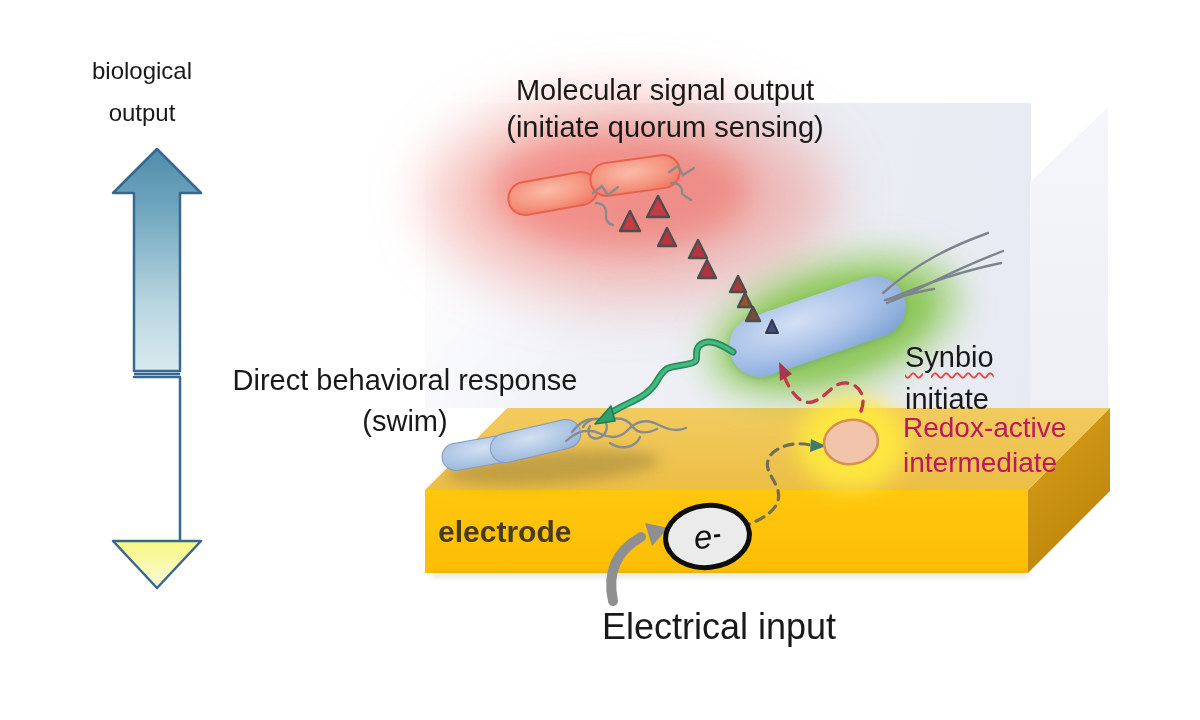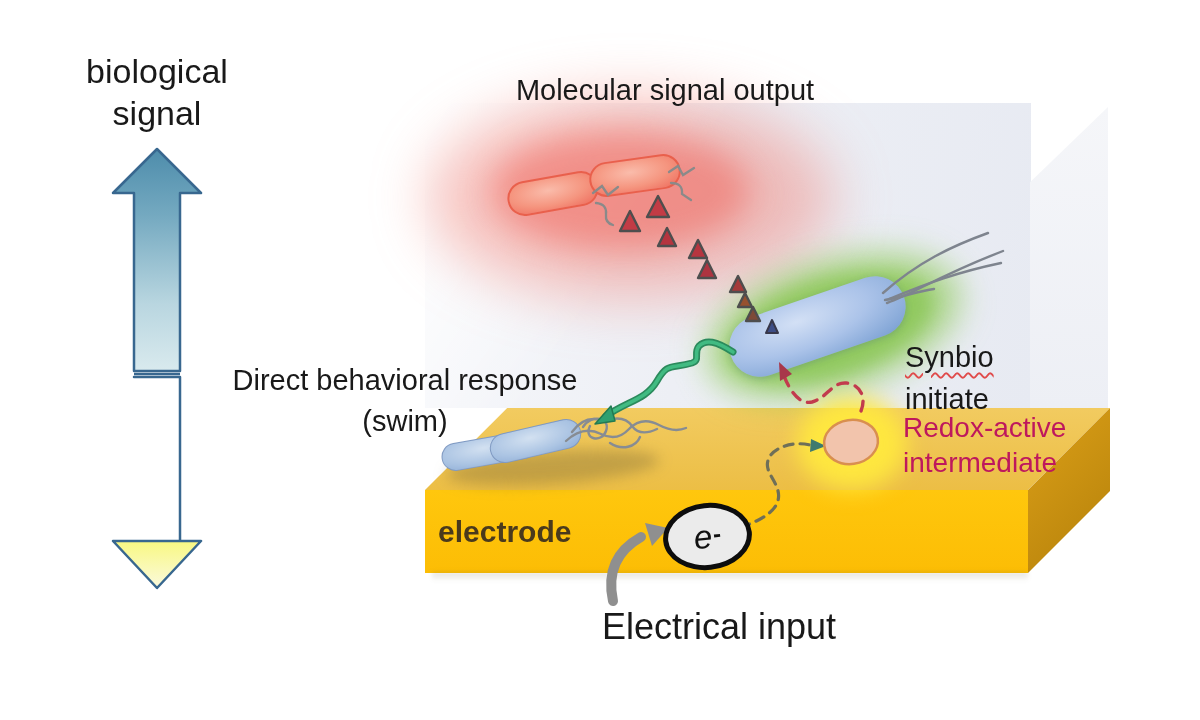--- a/index.html
+++ b/index.html
@@ -78,21 +78,21 @@
     left:663px;top:503px;width:79px;height:57px;border:5px solid #0d0d0d;border-radius:50%;
     background:#ebebeb;transform:rotate(-6deg);z-index:6;
     display:flex;align-items:center;justify-content:center;
     font-style:italic;font-size:33px;color:#111;font-family:"Liberation Sans",sans-serif;
   }
   .electron sup{font-size:24px;font-style:normal;font-weight:bold;line-height:0;margin-left:1px;transform:translateY(-2px);}
   
   .overlay{position:absolute;left:0;top:0;width:1200px;height:720px;z-index:5;pointer-events:none;}
   
   .txt{z-index:7;}
-  .bio-label{left:57px;top:50px;width:200px;line-height:42px;font-size:34px;}
+  .bio-label{left:42px;top:50px;width:200px;line-height:42px;font-size:24px;}
   .elec-label{left:48px;top:606px;width:200px;font-size:30px;}
   .mol-label{left:448px;top:72px;width:434px;}
   .behav-label{left:198px;top:360px;width:414px;line-height:41px;}
   .synbio-label{left:905px;top:298px;line-height:42px;margin-top:38px;}
   .synbio-word{
     text-decoration:underline;text-decoration-style:wavy;text-decoration-color:#e04b4b;
     text-decoration-thickness:2px;text-underline-offset:5px;
   }
   .redox-label{left:903px;top:410px;line-height:35px;font-size:28px;color:#be185d;}
   .electrode-label{left:438px;top:513px;font-size:30px;font-weight:600;color:#4a3a1c;}
@@ -205,26 +205,27 @@
     </g>
   </svg>
 
   <div class="abs electron">
     <span>e</span>
       <sup>-</sup>
   </div>
 
   <div class="label txt center bio-label">
     <div>biological</div>
-    <div>signal</div>
+    <div>output</div>
   </div>
 
 
   <div class="label txt center mol-label">
     <div>Molecular signal output</div>
+    <div>(initiate quorum sensing)</div>
   </div>
 
   <div class="label txt center behav-label">
     <div>Direct behavioral response</div>
     <div>(swim)</div>
   </div>
 
   <div class="label txt synbio-label">
     <div class="synbio-word">Synbio</div>
     <div>initiate</div>

